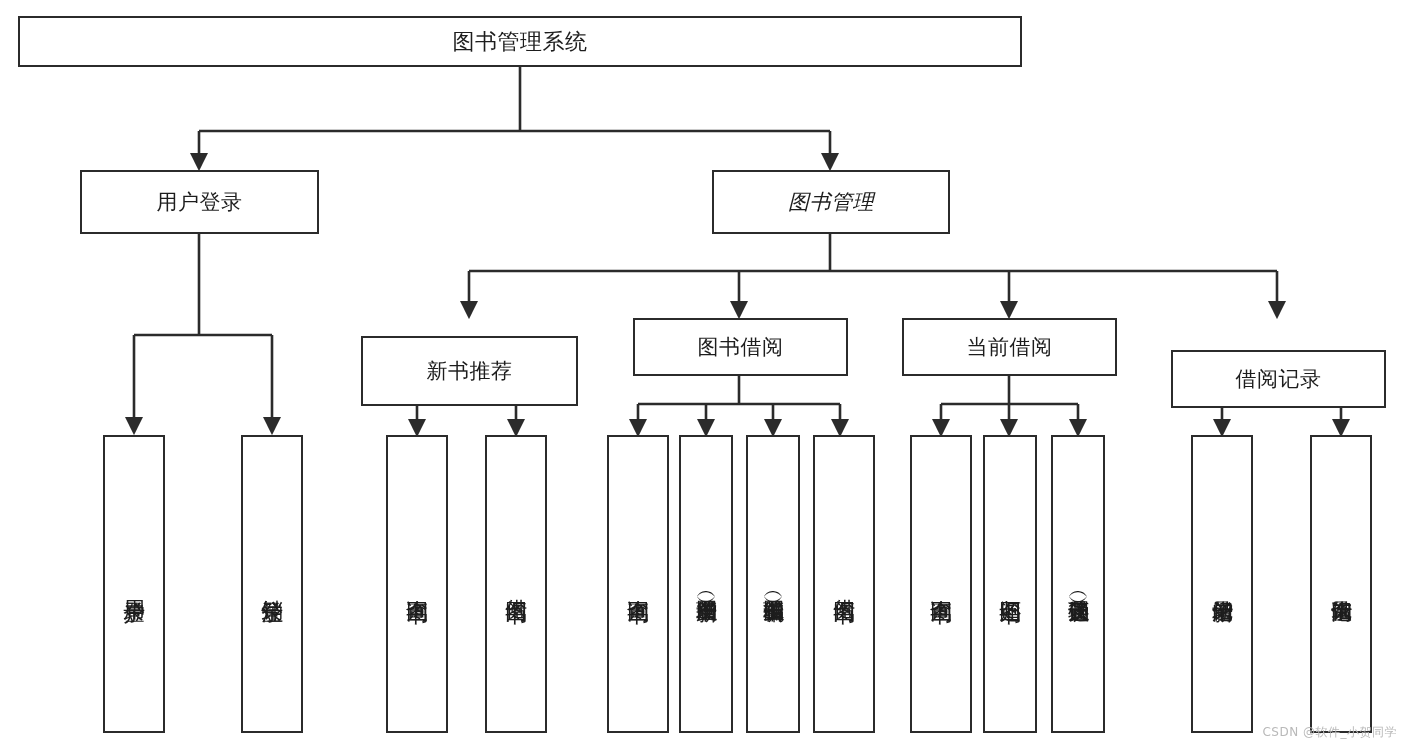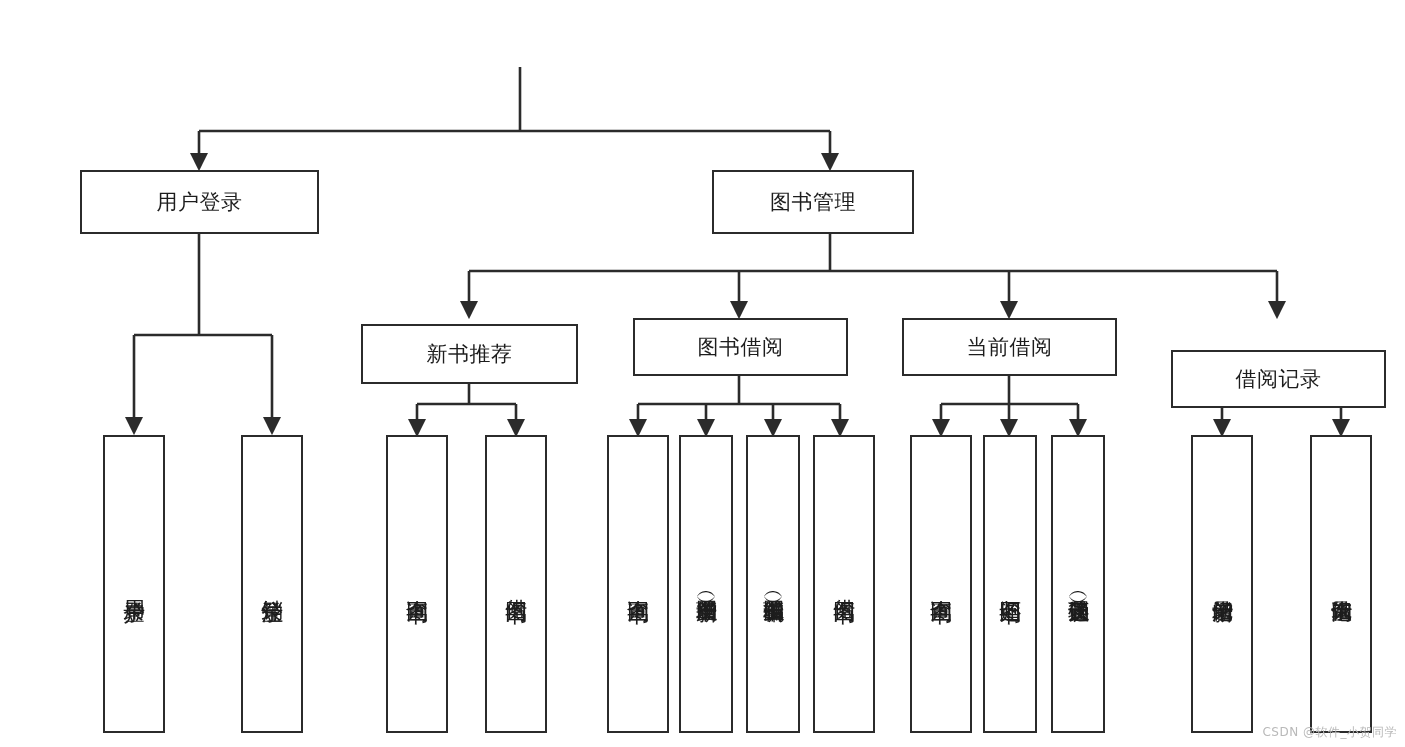--- a/index.html
+++ b/index.html
@@ -121,29 +121,32 @@
       <path d="M 1078 404 L 1078 428" marker-end="url(#arrow)"></path>
 
       <path d="M 1277 376 L 1277 404"></path>
       <path d="M 1222 404 L 1341 404"></path>
       <path d="M 1222 404 L 1222 428" marker-end="url(#arrow)"></path>
       <path d="M 1341 404 L 1341 428" marker-end="url(#arrow)"></path>
 
     </g>
   </svg>
 
+  <div class="node horiz root" style="left:18px; top:16px; width:1004px; height:51px;">
+    <span class="label">图书管理系统</span>
+  </div>
 
   <div class="node horiz" style="left:80px; top:170px; width:239px; height:64px;">
     <span class="label">用户登录</span>
   </div>
-  <div class="node horiz" style="left:712px; top:170px; width:202px; height:64px;">
+  <div class="node horiz" style="left:712px; top:170px; width:238px; height:64px;font-style:italic;">
     <span class="label">图书管理</span>
   </div>
 
-  <div class="node horiz" style="left:361px; top:324px; width:217px; height:60px;align-items:center;">
+  <div class="node horiz" style="left:361px; top:336px; width:217px; height:70px;align-items:center;">
     <span class="label">新书推荐</span>
   </div>
   <div class="node horiz" style="left:633px; top:318px; width:215px; height:58px;">
     <span class="label">图书借阅</span>
   </div>
   <div class="node horiz" style="left:902px; top:318px; width:215px; height:58px;">
     <span class="label">当前借阅</span>
   </div>
   <div class="node horiz" style="left:1171px; top:318px; width:215px; height:58px;margin-top:32px;">
     <span class="label">借阅记录</span>

